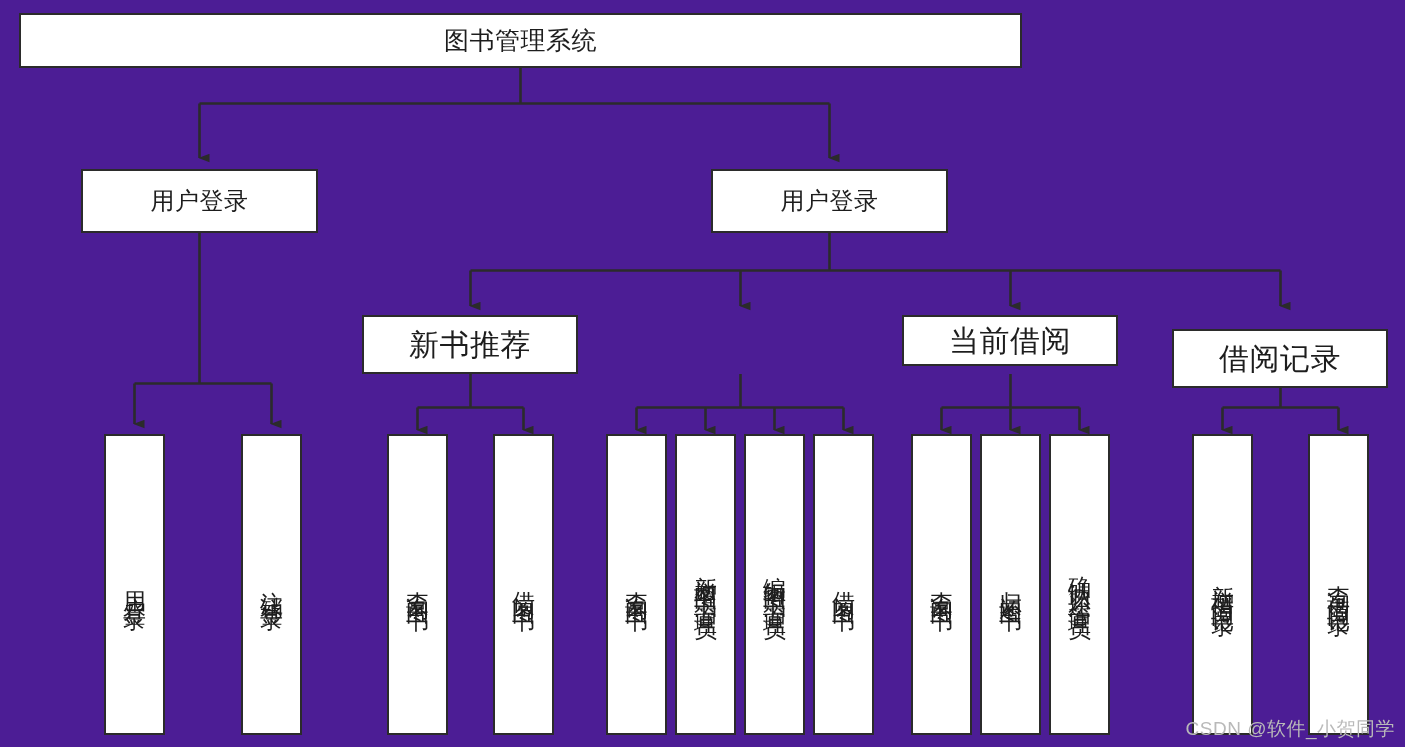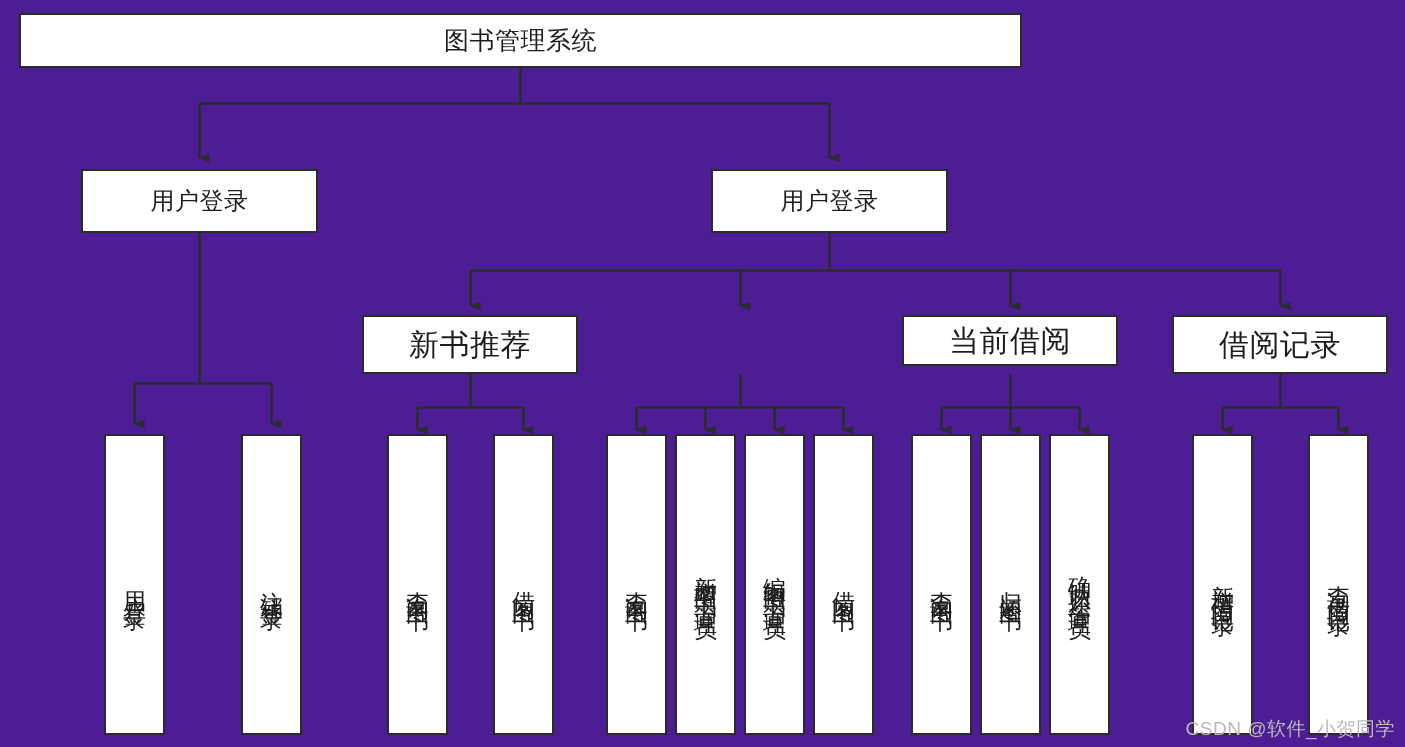--- a/index.html
+++ b/index.html
@@ -136,21 +136,21 @@
   <div class="node node-l2" style="left:711px; top:169px; width:237px; height:64px;">
     <span class="label">用户登录</span>
   </div>
 
   <div class="node node-l3" style="left:362px; top:315px; width:216px; height:59px;">
     <span class="label">新书推荐</span>
   </div>
   <div class="node node-l3" style="left:902px; top:315px; width:216px; height:51px;">
     <span class="label">当前借阅</span>
   </div>
-  <div class="node node-l3" style="left:1172px; top:315px; width:216px; height:59px;">
+  <div class="node node-l3" style="left:1172px; top:329px; width:216px; height:59px;">
     <span class="label">借阅记录</span>
   </div>
 
   <div class="node node-leaf" style="left:104px; top:434px; width:61px; height:301px;">
     <span class="label">用户登录</span>
   </div>
   <div class="node node-leaf" style="left:241px; top:434px; width:61px; height:301px;">
     <span class="label">注销登录</span>
   </div>
 

